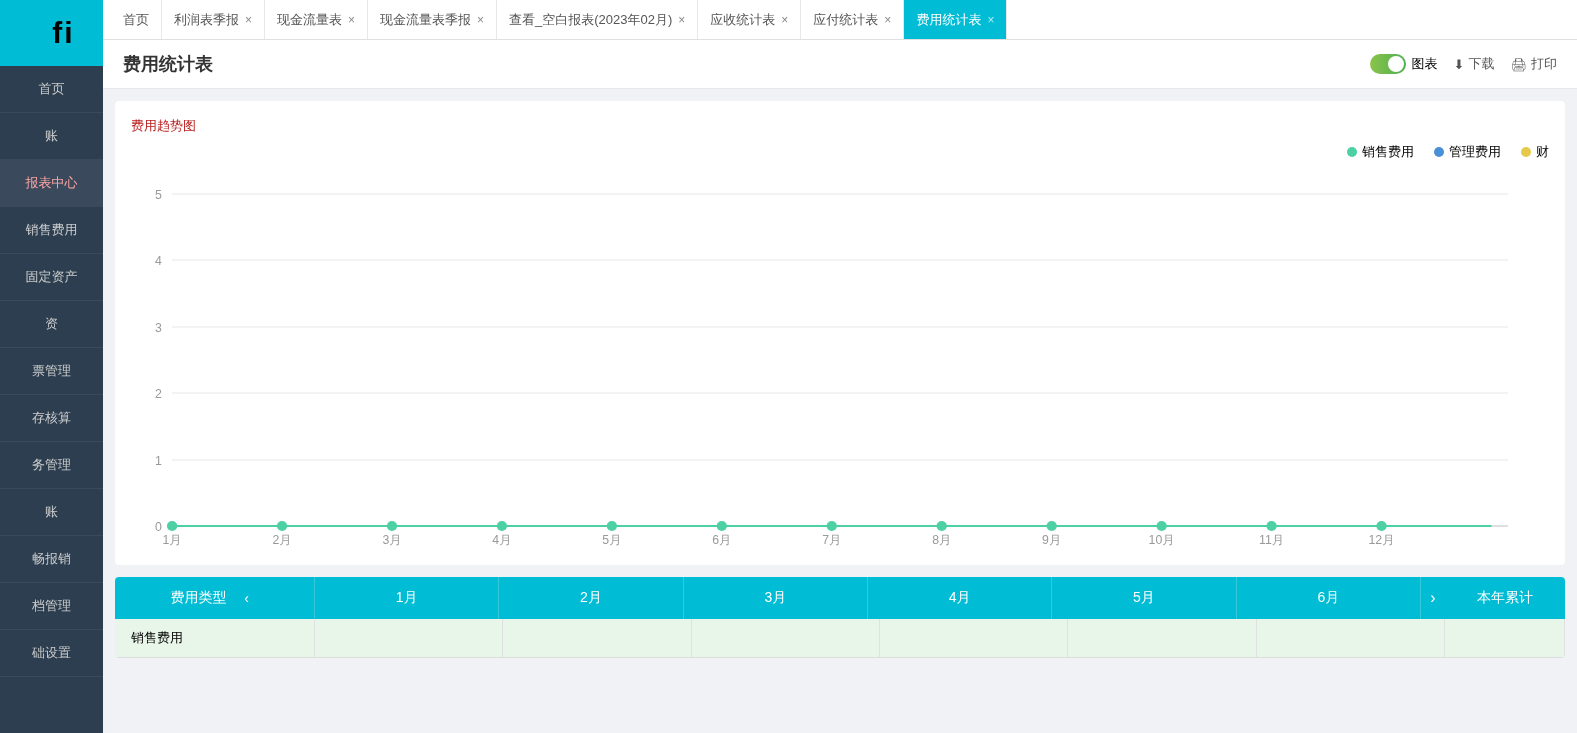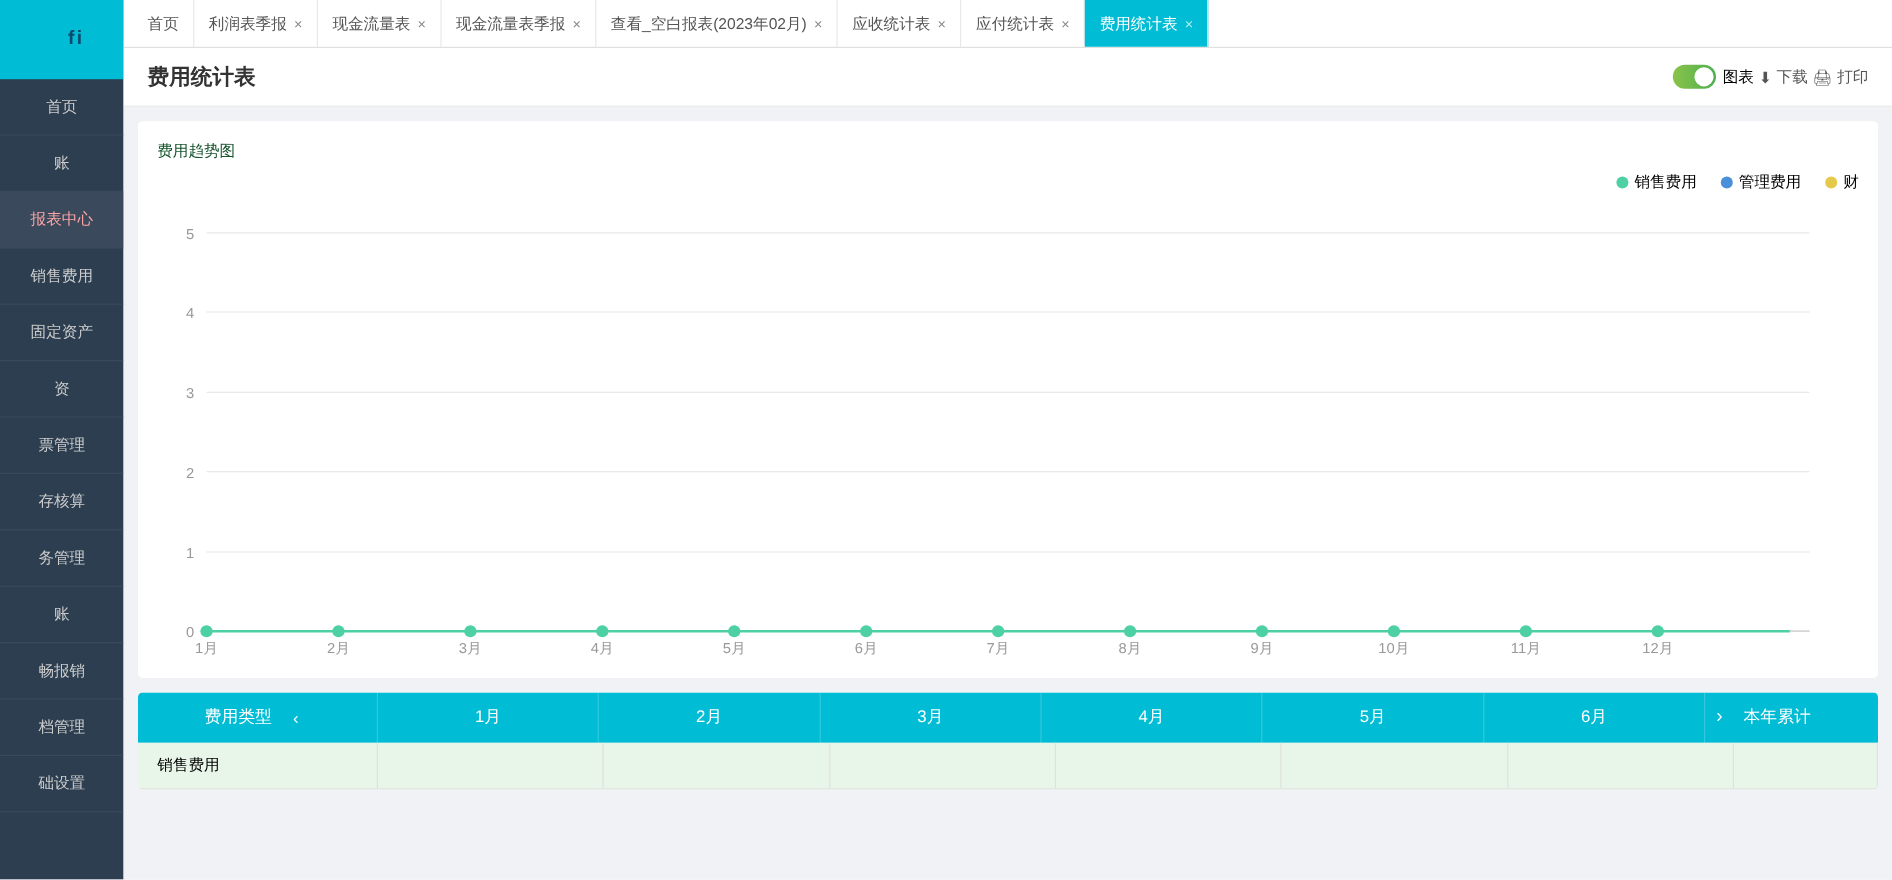--- a/index.html
+++ b/index.html
@@ -13,22 +13,22 @@
       flex-direction: column;
       height: 100%;
       flex-shrink: 0;
     }
     #sidebar-logo {
       background: #00bcd4;
       height: 66px;
       display: flex;
       align-items: center;
       justify-content: center;
-      color: #0c4a6e;
-      font-size: 16px;
+      color: #000000;
+      font-size: 30px;
       font-weight: bold;
       letter-spacing: 2px;
       padding-left: 24px;
     }
     .sidebar-item {
       color: #ccc;
       padding: 14px 0;
       text-align: center;
       font-size: 13px;
       cursor: pointer;
@@ -96,21 +96,21 @@
       border-bottom: 1px solid #e8e8e8;
     }
     #page-title {
       font-size: 18px;
       font-weight: bold;
       color: #333;
     }
     #page-actions {
       display: flex;
       align-items: center;
-      gap: 4px;
+      gap: 16px;
     }
     .toggle-wrap {
       display: flex;
       align-items: center;
       gap: 6px;
     }
     .toggle-switch {
       width: 36px;
       height: 20px;
       background: linear-gradient(to right, #8bc34a, #4caf50);
@@ -138,21 +138,21 @@
 
     
     #chart-section {
       background: #fff;
       margin: 12px;
       padding: 16px;
       border-radius: 4px;
     }
     #chart-title {
       font-size: 13px;
-      color: #14532d;
+      color: #b91c1c;
       margin-bottom: 8px;
     }
     #chart-legend {
       display: flex;
       justify-content: flex-end;
       gap: 20px;
       margin-bottom: 8px;
       font-size: 13px;
     }
     .legend-item {
@@ -189,21 +189,21 @@
     }
     .th-cell {
       padding: 12px 8px;
       text-align: right;
       border-right: 1px solid rgba(255,255,255,0.2);
       white-space: nowrap;
     }
     .th-type { width: 200px; flex-shrink: 0; display: flex; align-items: center; justify-content: center; gap: 8px; }
     .th-month { flex: 1; display: flex; align-items: center; justify-content: center; }
     .th-nav { width: 24px; cursor: pointer; display: flex; align-items: center; justify-content: center; }
-    .th-cumul { width: 120px; flex-shrink: 0; text-align: left; padding: 12px 8px; }
+    .th-cumul { width: 120px; flex-shrink: 0; text-align: center; padding: 12px 8px; }
     .table-row {
       display: flex;
       background: #e8f5e9;
       border-bottom: 1px solid #ddd;
     }
     .td-cell {
       padding: 10px 8px;
       text-align: center;
       border-right: 1px solid #e0e0e0;
     }

